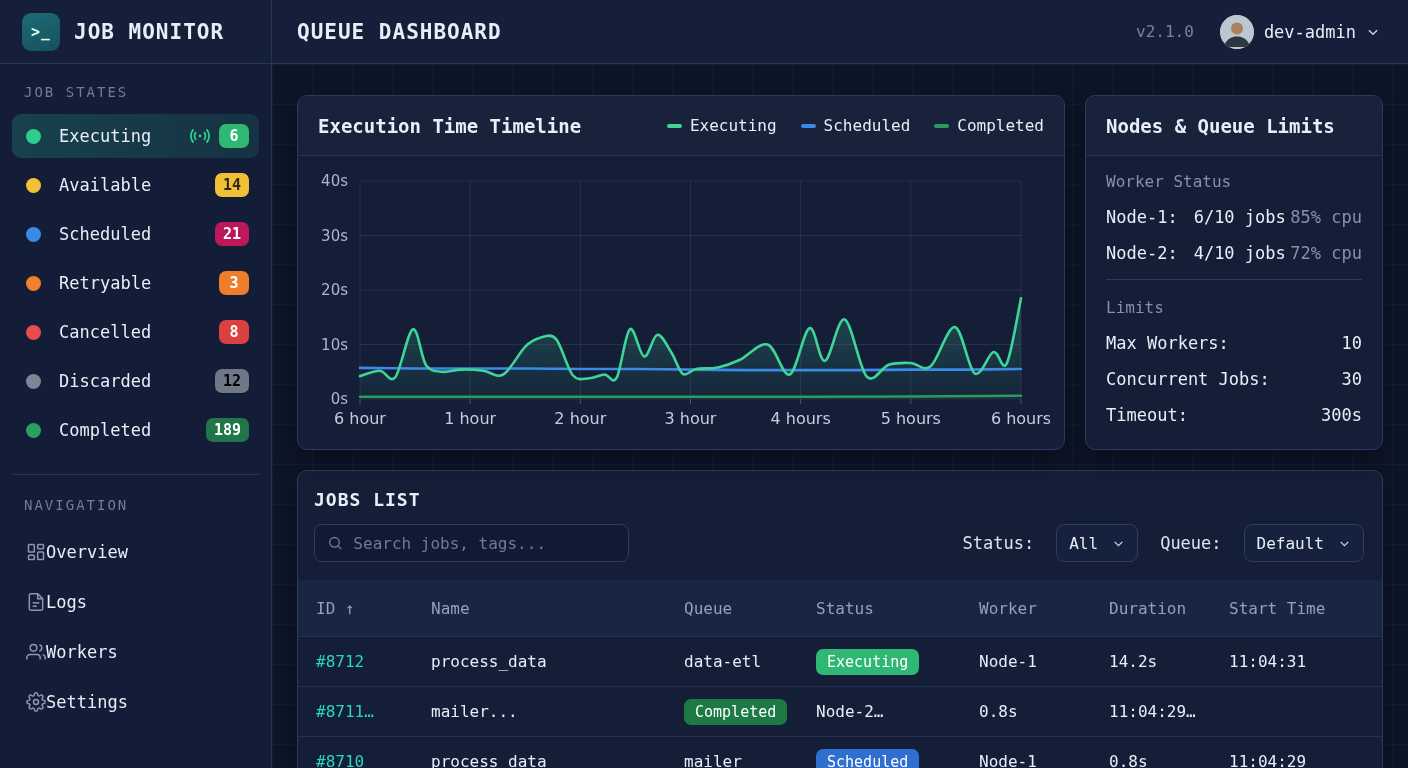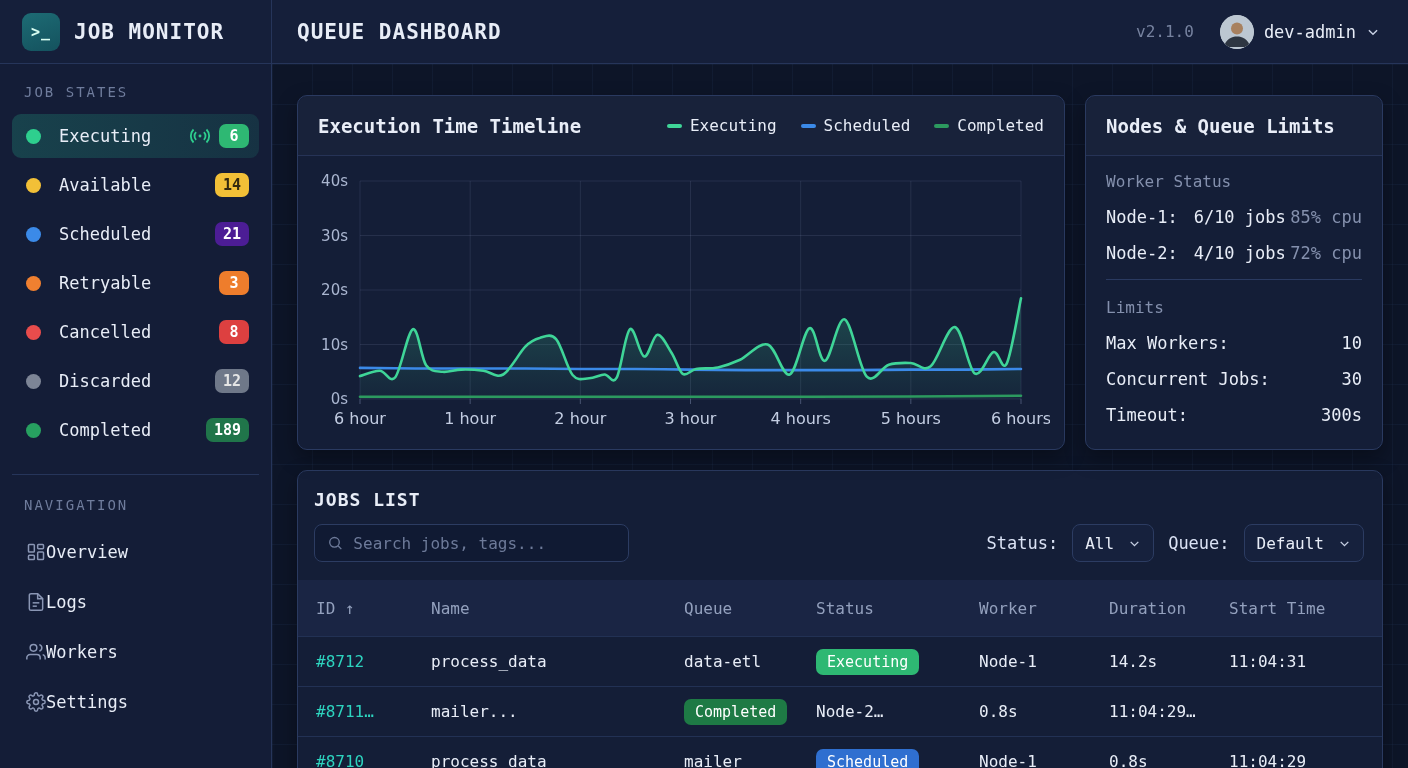--- a/index.html
+++ b/index.html
@@ -96,21 +96,21 @@
   .jobs-controls { display:flex; align-items:center; padding:0 18px 18px 16px; }
   .search-box {
     width:315px; height:38px; background:#101a33; border:1px solid #2c3c62;
     border-radius:8px; display:flex; align-items:center; padding:0 12px; gap:10px;
   }
   .search-box input {
     background:transparent; border:none; outline:none; color:#ec4899;
     font-family:inherit; font-size:16px; width:100%;
   }
   .search-box input::placeholder { color:#6d7a99; }
-  .filters { margin-left:auto; display:flex; align-items:center; gap:14px; }
+  .filters { margin-left:auto; display:flex; align-items:center; gap:22px; }
   .filter-label { font-size:17px; color:#dbe3f5; }
   .select {
     height:38px; border:1px solid #2c3c62; border-radius:8px; background:#16213d;
     display:flex; align-items:center; gap:14px; padding:0 12px; font-size:16px; cursor:pointer;
   }
   .table { width:100%; }
   .trow {
     display:grid; grid-template-columns:115px 253px 132px 163px 130px 120px 1fr;
     align-items:center; padding-left:18px;
   }
@@ -174,42 +174,42 @@
         <span class="dot" style="background:#f2c037"></span>
         <span class="state-label">Available</span>
         <span class="state-right">
           <span class="badge" style="background:#f2c037;color:#33290f">14</span>
         </span>
       </div>
       <div class="state-item">
         <span class="dot" style="background:#3b8ae8"></span>
         <span class="state-label">Scheduled</span>
         <span class="state-right">
-          <span class="badge" style="background:#4c1d95;color:#ffffff">21</span>
+          <span class="badge" style="background:#be185d;color:#ffffff">21</span>
         </span>
       </div>
       <div class="state-item">
         <span class="dot" style="background:#f08030"></span>
         <span class="state-label">Retryable</span>
         <span class="state-right">
           <span class="badge" style="background:#ee7d2c;color:#ffffff">3</span>
         </span>
       </div>
       <div class="state-item">
         <span class="dot" style="background:#e84c4c"></span>
         <span class="state-label">Cancelled</span>
         <span class="state-right">
           <span class="badge" style="background:#dd4040;color:#ffffff">8</span>
         </span>
       </div>
       <div class="state-item">
         <span class="dot" style="background:#7d8596"></span>
         <span class="state-label">Discarded</span>
         <span class="state-right">
-          <span class="badge" style="background:#6f7889;color:#e5e5e5">12</span>
+          <span class="badge" style="background:#6f7889;color:#000000">12</span>
         </span>
       </div>
       <div class="state-item">
         <span class="dot" style="background:#27a060"></span>
         <span class="state-label">Completed</span>
         <span class="state-right">
           <span class="badge" style="background:#20754a;color:#ffffff">189</span>
         </span>
       </div>
     </div>

